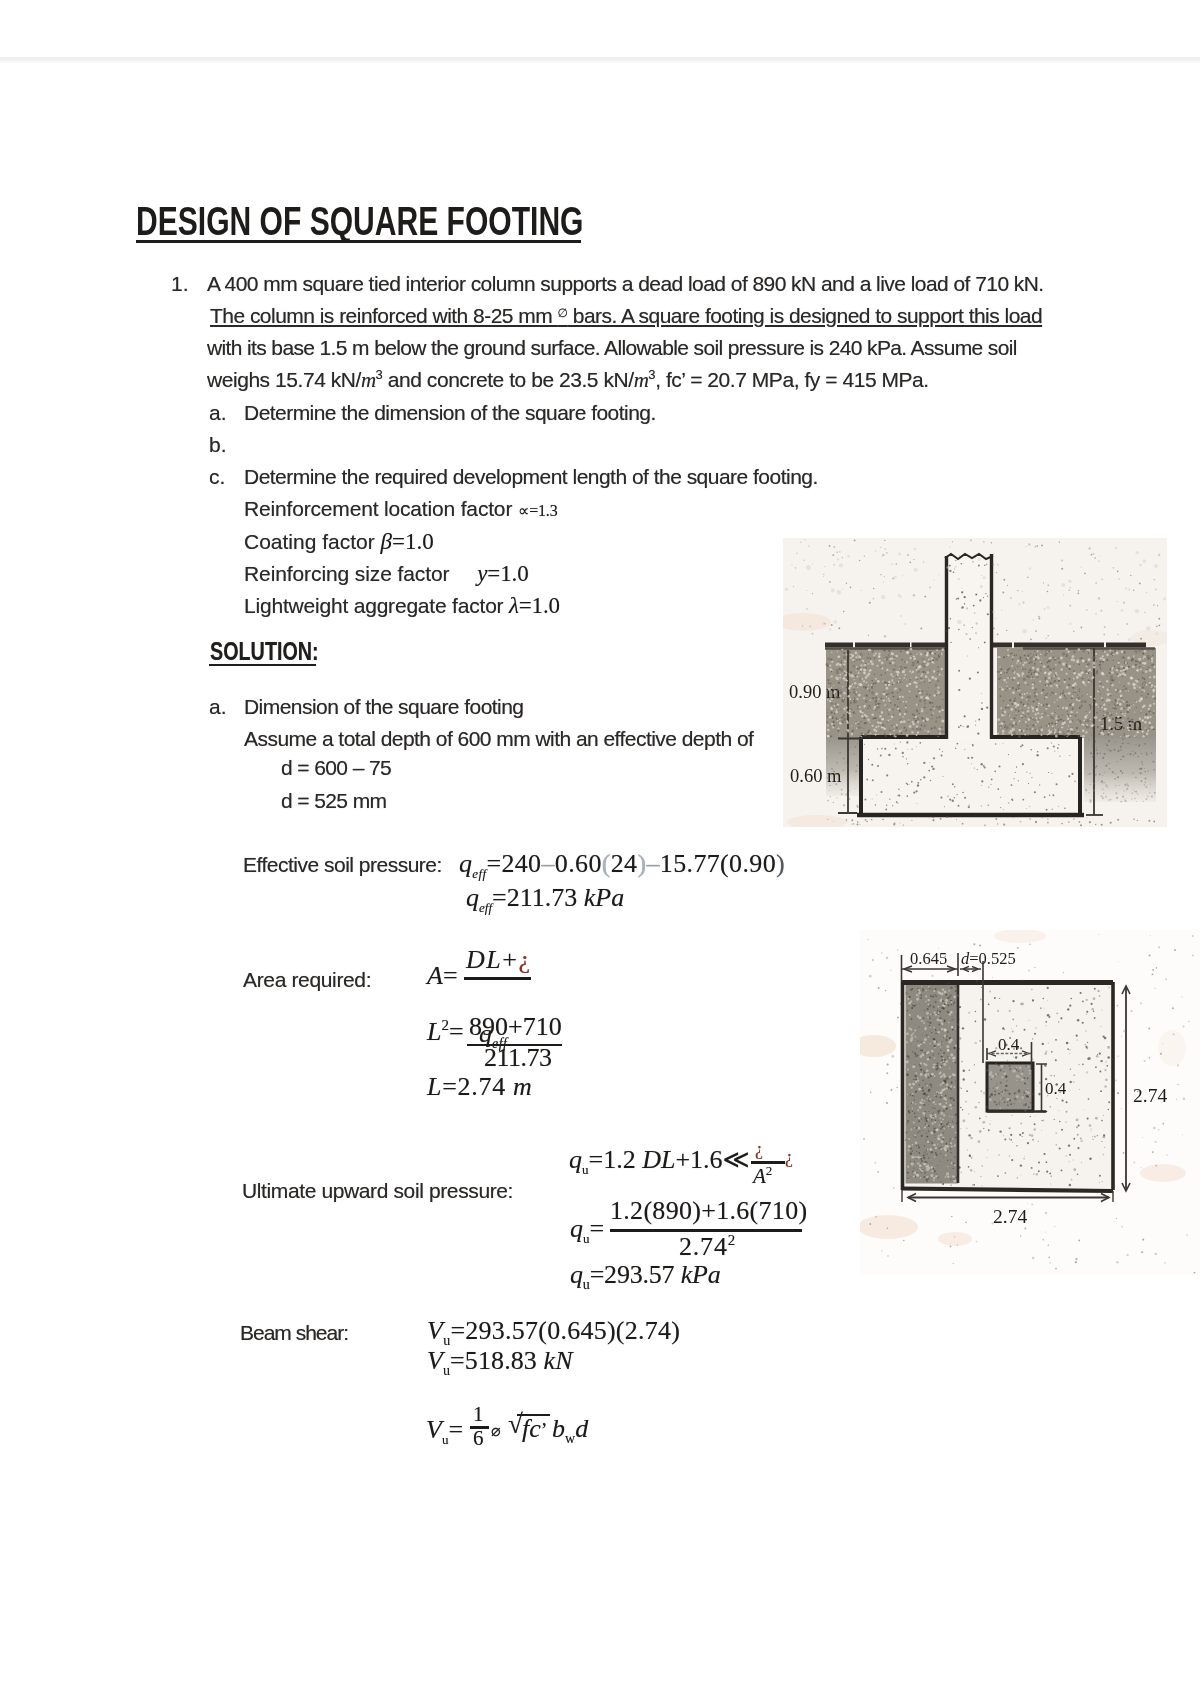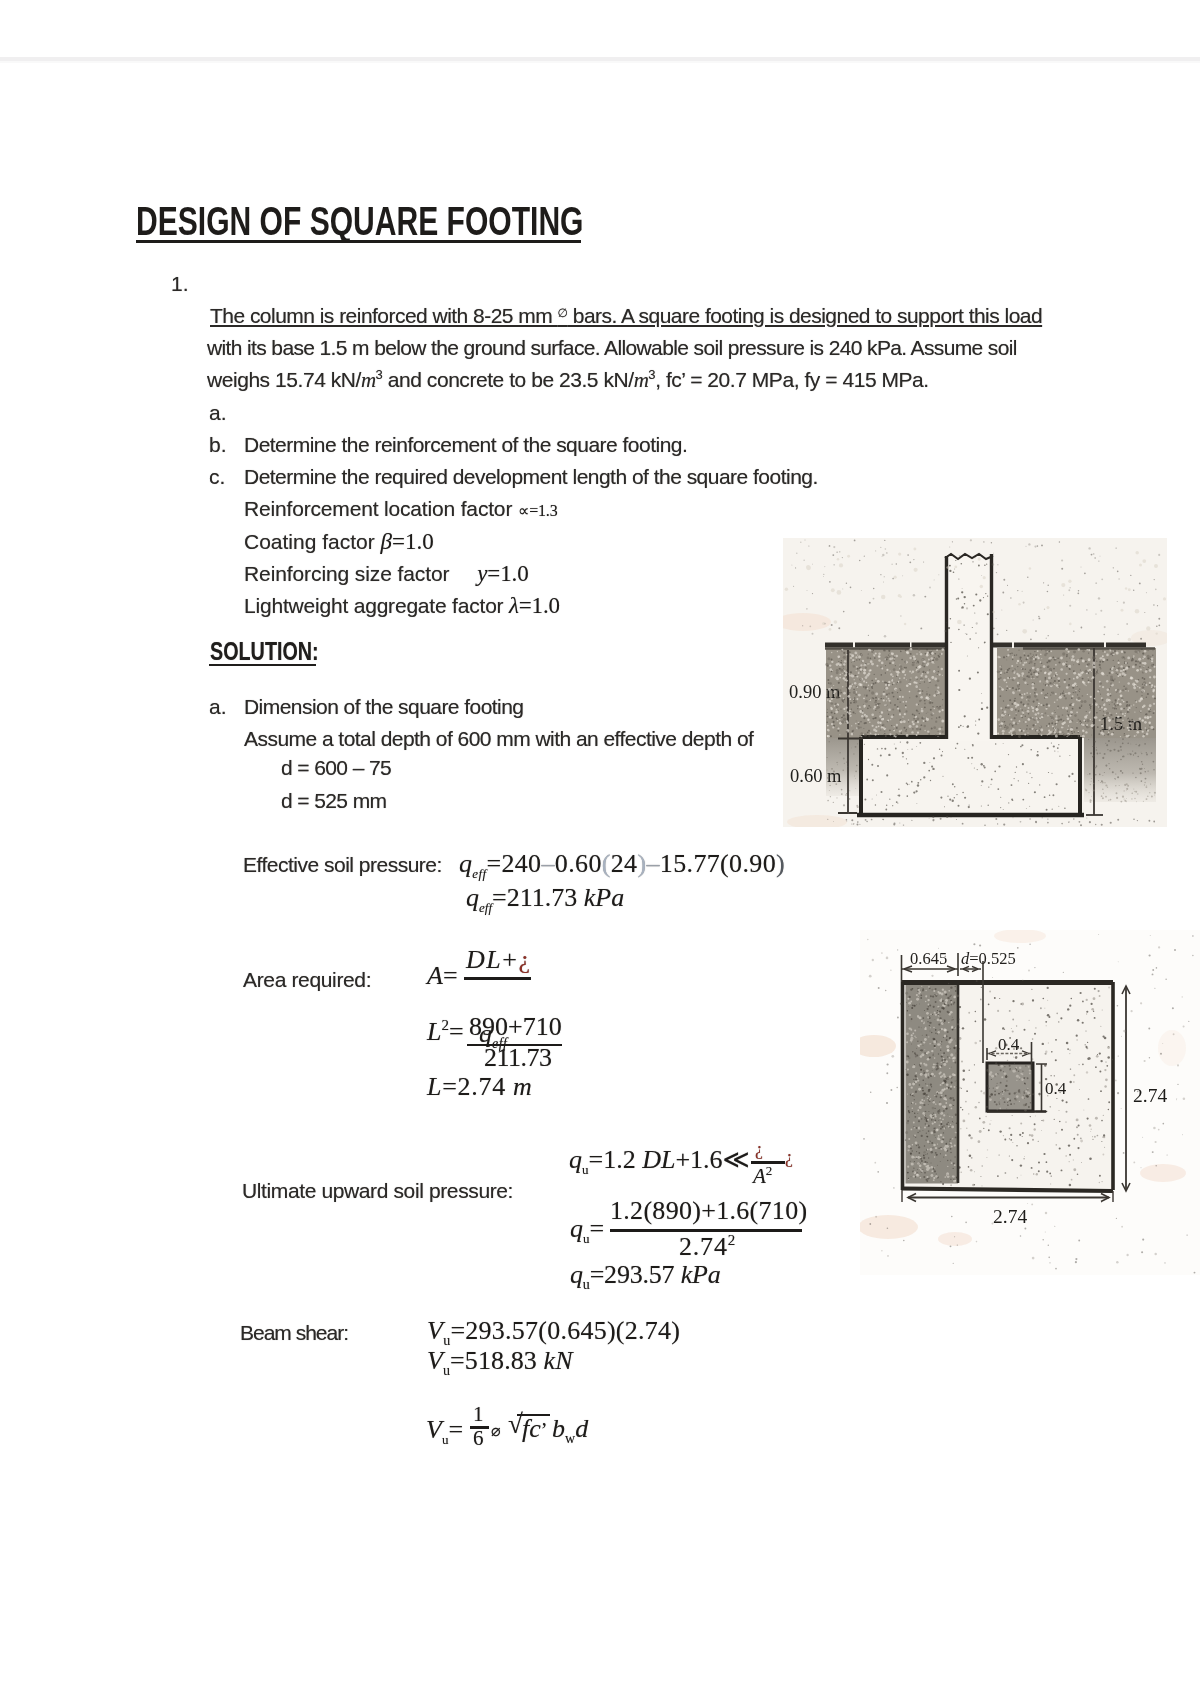--- a/index.html
+++ b/index.html
@@ -15,27 +15,28 @@
 <body>
 <div id="page">
 
 <div style="position:absolute;left:0;top:57px;width:1200px;height:3.5px;background:#f0eff0;"></div>
 <div style="position:absolute;left:0;top:60.5px;width:1200px;height:2px;background:#f9f9f9;"></div>
 
 <div class="t" id="title" style="left:136px;top:201px;font-size:41px;font-weight:bold;color:#1e1c1a;transform:scaleX(0.733);">DESIGN OF SQUARE FOOTING</div>
 <div class="bar" id="title-ul" style="left:136px;top:240px;width:445px;height:3.2px;background:#1e1c1a;"></div>
 
 <div class="t sans" id="n1" style="left:171px;top:273px;">1.</div>
+<div class="t sans" id="p1" style="left:207px;top:273px;letter-spacing:-0.55px;">A 400 mm square tied interior column supports a dead load of 890 kN and a live load of 710 kN.</div>
 <div class="t sans" id="p2" style="left:210px;top:305px;letter-spacing:-0.53px;text-decoration:underline;">The column is reinforced with 8-25 mm <sup style="font-size:12px;position:relative;top:2px;">∅</sup> bars. A square footing is designed to support this load</div>
 <div class="t sans" id="p3" style="left:207px;top:337px;letter-spacing:-0.63px;">with its base 1.5 m below the ground surface. Allowable soil pressure is 240 kPa. Assume soil</div>
 <div class="t sans" id="p4" style="left:207px;top:369px;letter-spacing:-0.45px;">weighs 15.74 kN/<span style="font-family:'Liberation Serif',serif;font-style:italic;">m</span><sup style="font-size:13px;">3</sup> and concrete to be 23.5 kN/<span style="font-family:'Liberation Serif',serif;font-style:italic;">m</span><sup style="font-size:13px;">3</sup>, fc’ = 20.7 MPa, fy = 415 MPa.</div>
 
 <div class="t sans" id="ia0" style="left:209px;top:401.5px;">a.</div>
+<div class="t sans" id="ia" style="left:244px;top:401.5px;letter-spacing:-0.54px;">Determine the dimension of the square footing.</div>
 <div class="t sans" id="ib0" style="left:209px;top:433.5px;">b.</div>
-<div class="t sans" id="ib" style="left:244px;top:433.5px;letter-spacing:-0.52px;">Determine the reinforcement of the square footing.</div>
 <div class="t sans" id="ic0" style="left:209px;top:465.5px;">c.</div>
 <div class="t sans" id="ic" style="left:244px;top:465.5px;letter-spacing:-0.52px;">Determine the required development length of the square footing.</div>
 <div class="t sans" id="f1" style="left:244px;top:497.5px;letter-spacing:-0.17px;">Reinforcement location factor <span class="ser" style="font-size:16px;">∝=1.3</span></div>
 <div class="t sans" id="f2" style="left:244px;top:529.5px;">Coating factor <span class="ser" style="font-size:23px;"><i>β</i>=1.0</span></div>
 <div class="t sans" id="f3" style="left:244px;top:561.5px;letter-spacing:-0.1px;">Reinforcing size factor <span class="ser" style="font-size:23px;margin-left:22px;"><i>y</i>=1.0</span></div>
 <div class="t sans" id="f4" style="left:244px;top:593.5px;letter-spacing:-0.2px;">Lightweight aggregate factor <span class="ser" style="font-size:23px;"><i>λ</i>=1.0</span></div>
 
 <div class="t sans" id="sol" style="left:210px;top:638px;font-size:26px;font-weight:bold;color:#201e1c;transform:scaleX(0.76);">SOLUTION:</div>
 <div class="bar" id="sol-ul" style="left:209px;top:663.5px;width:107px;height:2.8px;background:#201e1c;"></div>
 

